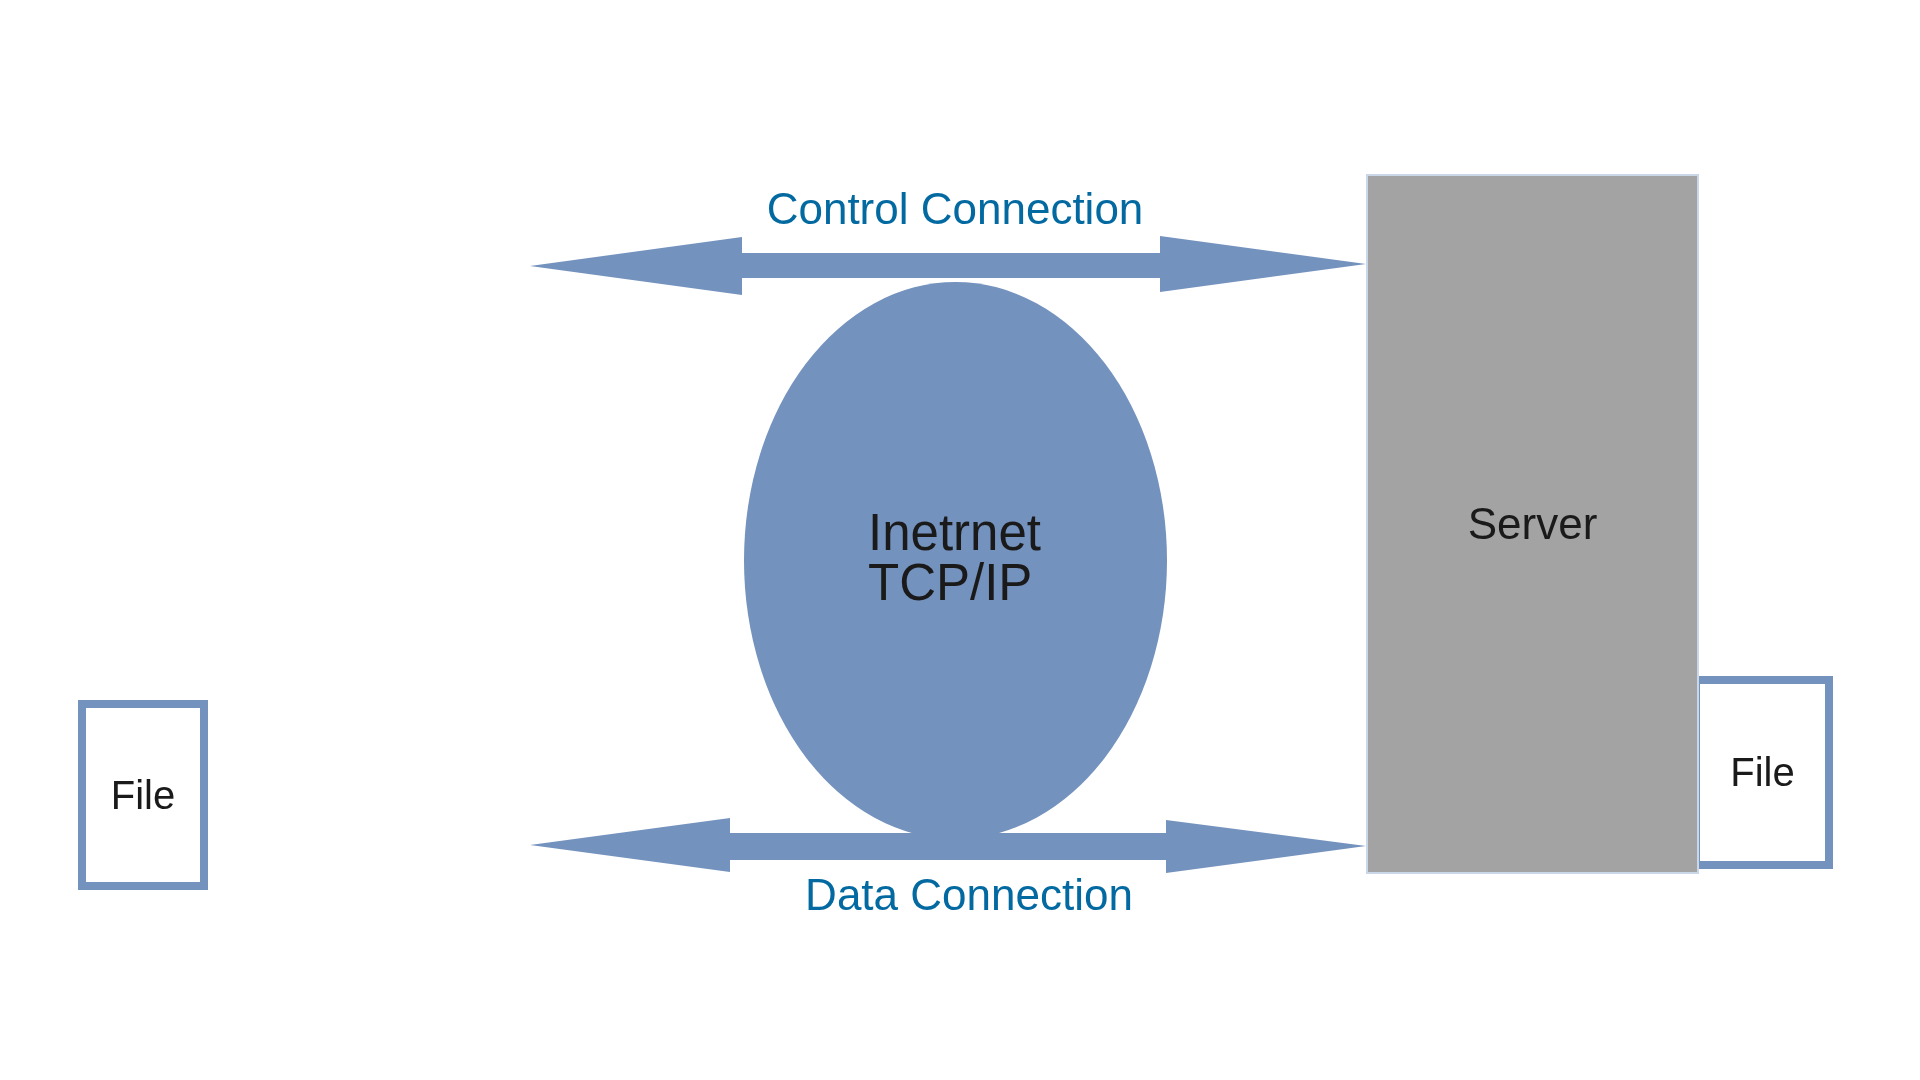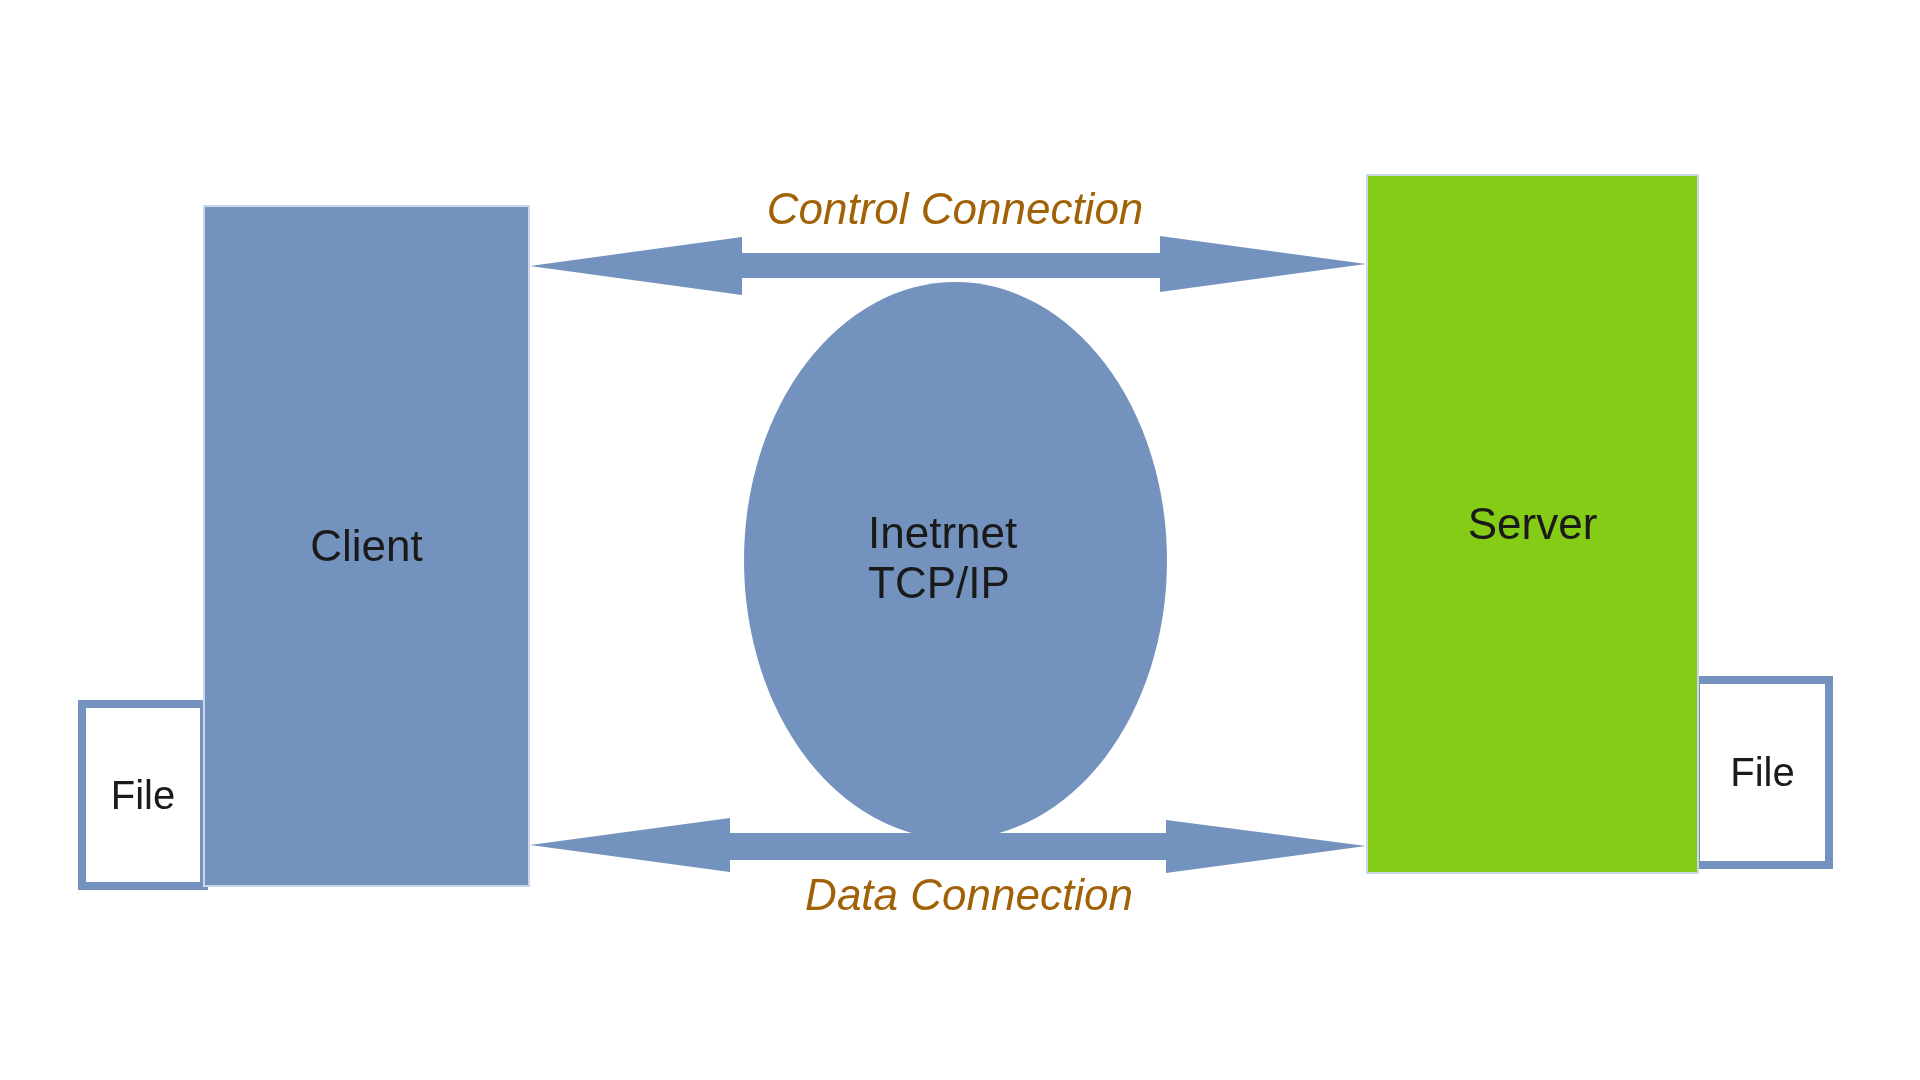--- a/index.html
+++ b/index.html
@@ -40,21 +40,21 @@
   #internet-ellipse {
     position: absolute;
     left: 744px; top: 282px;
     width: 423px; height: 557px;
     border-radius: 50%;
     z-index: 2;
   }
   #internet-label {
     position: absolute;
     left: 868px; top: 508px;
-    font-size: 44px;
+    font-size: 51px;
     line-height: 50px;
     color: #1a1a1a;
     text-align: left;
     z-index: 4;
     white-space: nowrap;
   }
   .file-box {
     position: absolute;
     background: #ffffff;
     border-style: solid;
@@ -80,24 +80,23 @@
   #arrow-layer {
     position: absolute;
     left: 0; top: 0;
     width: 1920px; height: 1080px;
     z-index: 2;
   }
   .connection-label {
     position: absolute;
     transform: translateX(-50%);
     font-size: 44px;
-    color: #a16207;
+    color: #0369a1;
     white-space: nowrap;
     z-index: 4;
-    font-style: italic;
   }
   #control-label { left: 955px; top: 184px; }
   #data-label    { left: 933px; top: 870px; margin-left: 36px; }
 </style>
 </head>
 <body>
 
 <div id="canvas">
 
   <div class="file-box" id="file-box-left" style="border-color: rgb(116, 146, 190);">
@@ -113,25 +112,22 @@
     <polygon points="530,845 730,818 730,833 1166,833 1166,820 1366,846 1166,873 1166,860 730,860 730,872" fill="#7492be"></polygon>
   </svg>
 
   <div id="internet-ellipse" style="background-color: rgb(116, 146, 190);"></div>
 
   <div id="internet-label">
     <div>Inetrnet</div>
     <div>TCP/IP</div>
   </div>
 
-  <div class="node-rect" id="client-node" style="background-color: rgb(116, 146, 190);">
-    <span class="node-label">Client</span>
-  </div>
 
-  <div class="node-rect" id="server-node" style="background-color: #84cc16;">
+  <div class="node-rect" id="server-node" style="background-color: #a3a3a3;">
     <span class="node-label">Server</span>
   </div>
 
   <div class="connection-label" id="control-label">Control Connection</div>
 
   <div class="connection-label" id="data-label">Data Connection</div>
 
 </div>
 
 </body></html>

